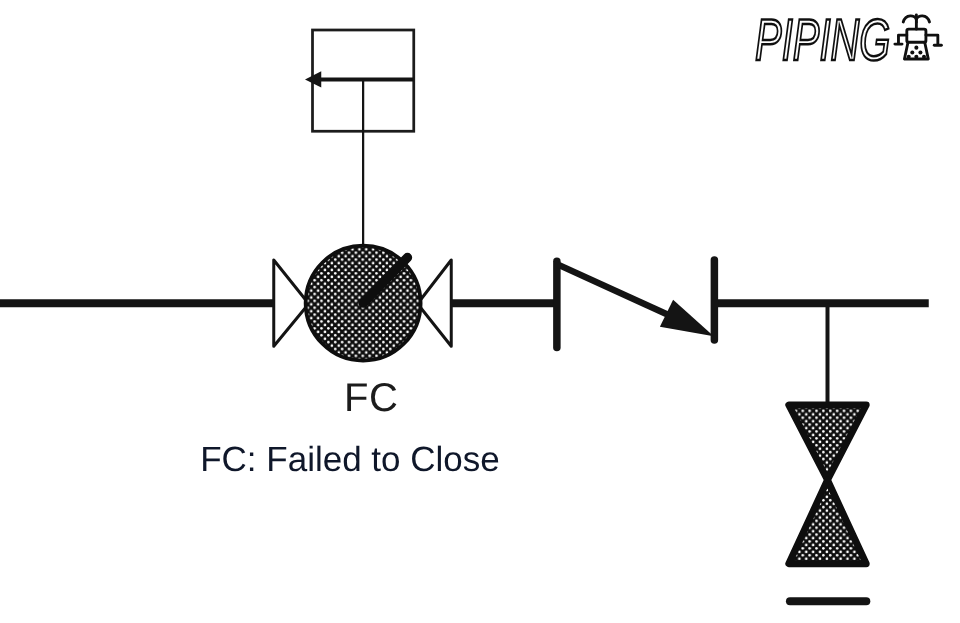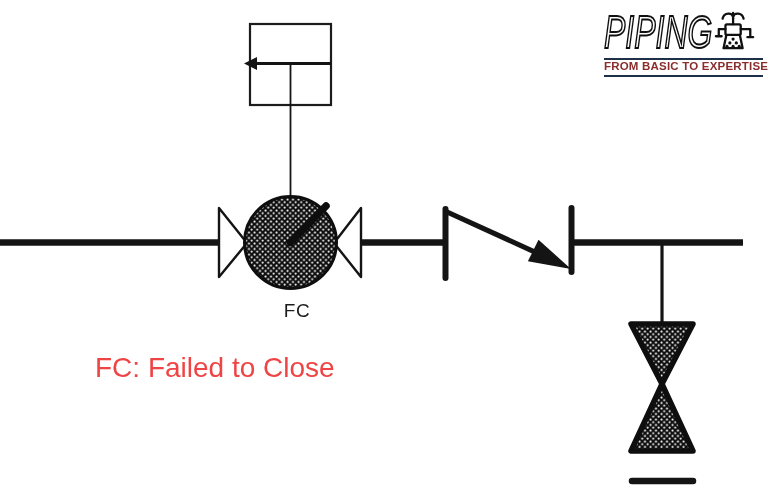--- a/index.html
+++ b/index.html
@@ -20,27 +20,27 @@
 
   
   .pipe        { stroke: var(--ink); stroke-width: 6.4; }
   .whitefill   { fill: #ffffff; }
   .inkfill     { fill: var(--ink); }
 
   
   .fc-label {
     position: absolute; left: 247px; top: 300px; width: 100px;
     text-align: center;
-    font-size: 19px; color: #1c1c1c;
+    font-size: 32px; color: #1c1c1c;
     letter-spacing: 0.5px;
   }
   .legend {
     position: absolute; left: 95px; top: 347px; width: 370px;
-    text-align: left;
-    font-size: 28px; line-height: 42px; color: #ef4444;
+    text-align: center;
+    font-size: 28px; line-height: 42px; color: #0f172a;
   }
 
   
   .logo {
     position: absolute; left: 604px; top: 14px; width: 159px;
     line-height: 1;
   }
   .logo-line1 {
     font-weight: 700;
     font-size: 23px;
@@ -146,16 +146,15 @@
             <circle cx="22" cy="30.5" r="1.7"></circle>
             <circle cx="18.6" cy="34.5" r="1.7"></circle>
             <circle cx="25.4" cy="34.5" r="1.7"></circle>
             <circle cx="15.6" cy="38.2" r="1.7"></circle>
             <circle cx="22" cy="38.2" r="1.7"></circle>
             <circle cx="28.4" cy="38.2" r="1.7"></circle>
           </g>
         </svg>
       </span>
     </div>
-    <div class="logo-banner">FROM BASIC TO EXPERTISE</div>
   </div>
 
 </div>
 
 </body></html>

